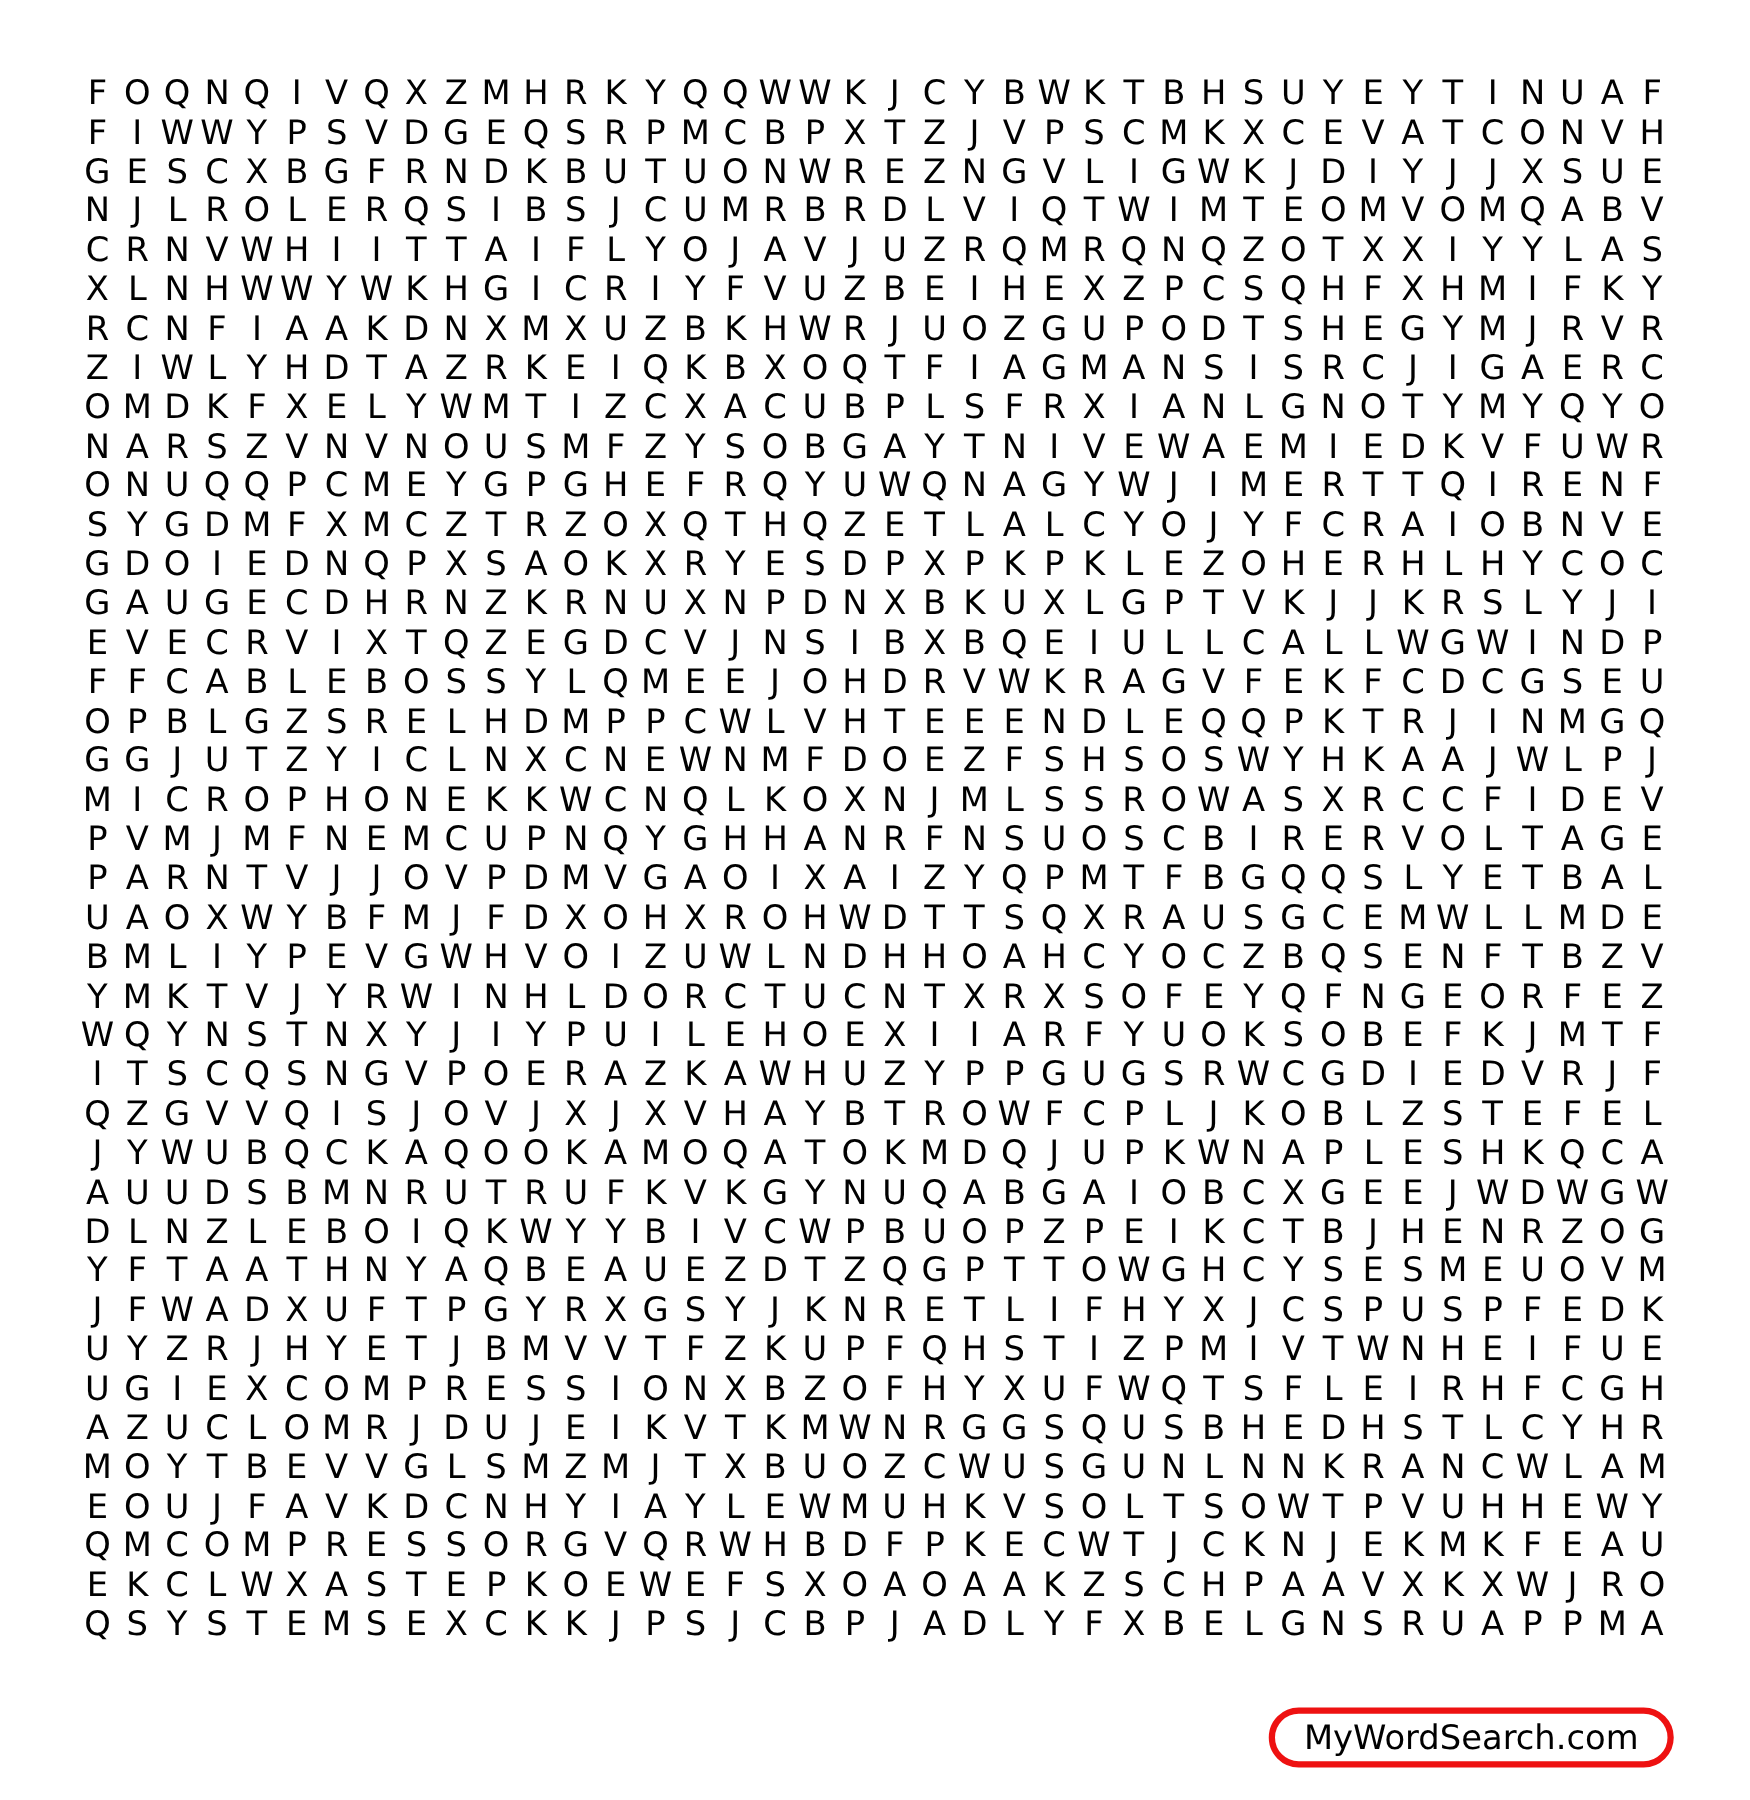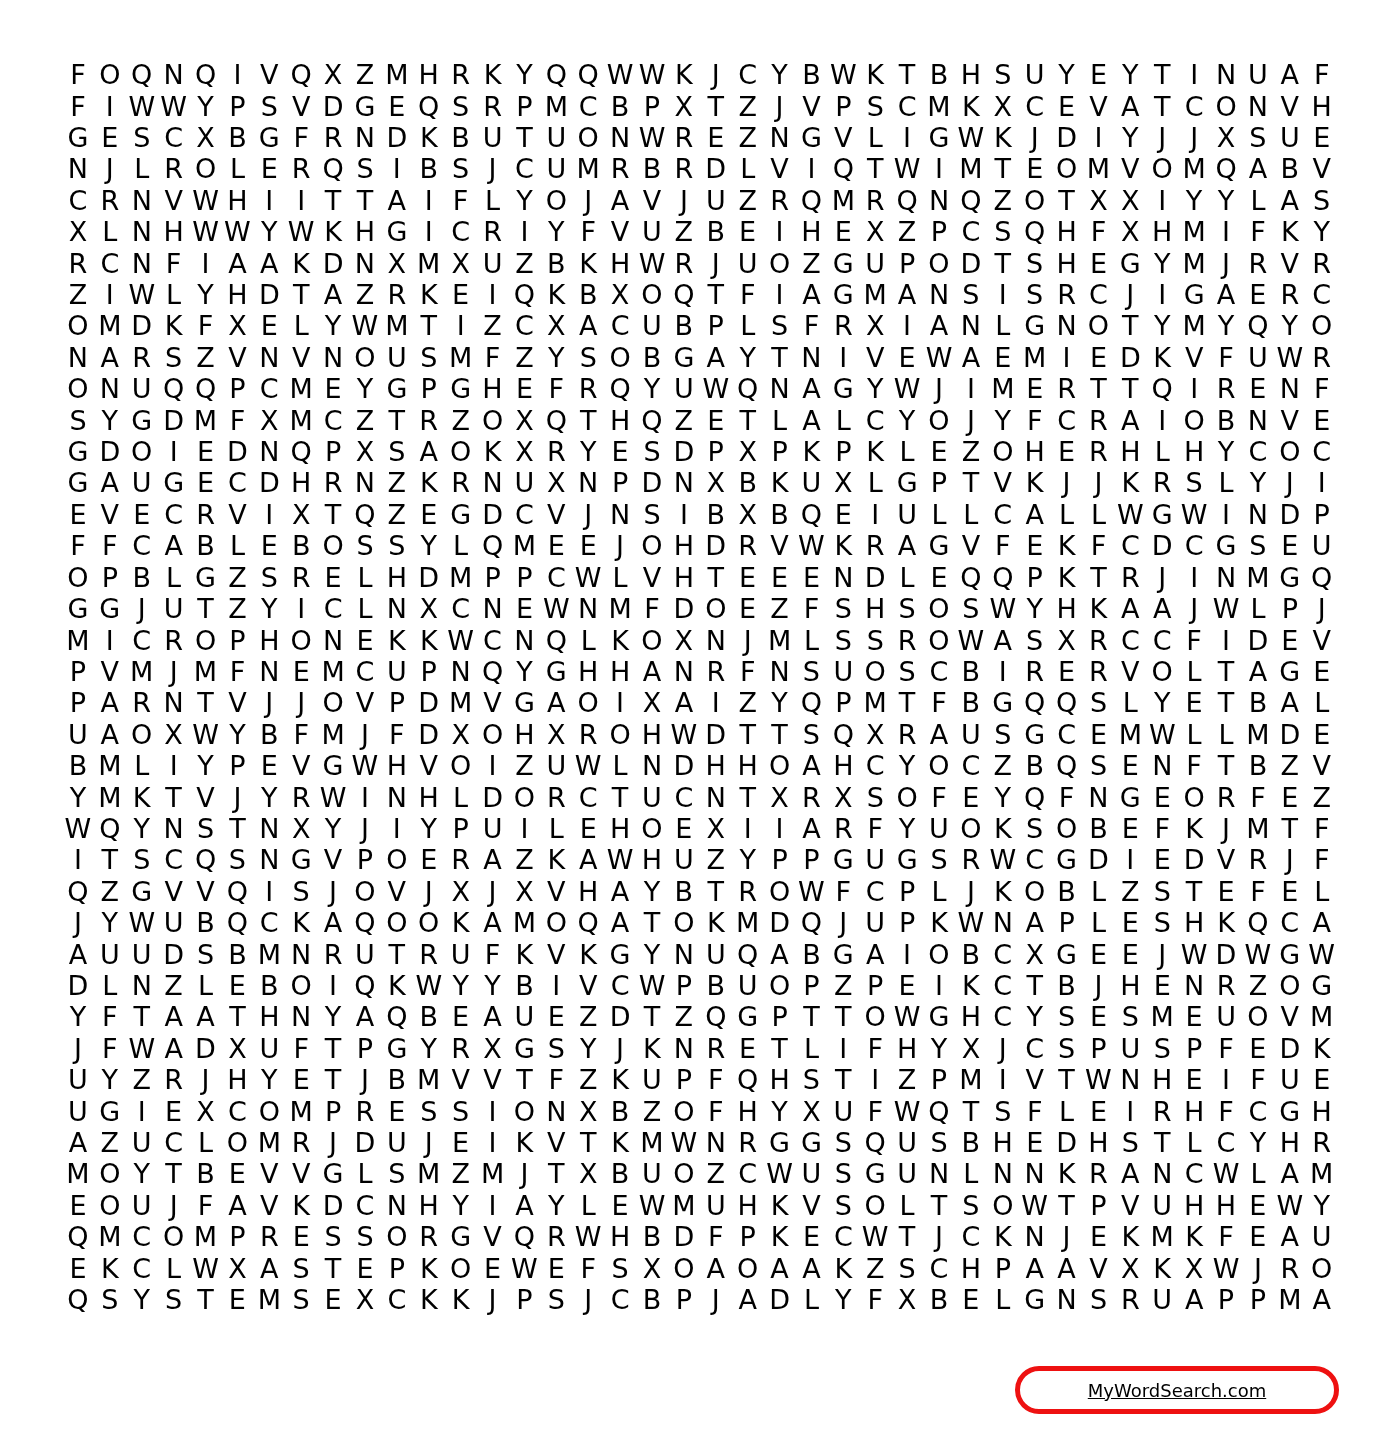--- a/index.html
+++ b/index.html
@@ -42,24 +42,23 @@
     height: 48px;
     border: 5px solid var(--logo-border, #ee1111);
     border-radius: 29px;
     box-sizing: border-box;
     display: flex;
     align-items: center;
     justify-content: center;
     background: var(--page-bg, #ffffff);
   }
   .logo-text {
-    font-size: 18px;
+    font-size: 27px;
     color: var(--letter-color, #000000);
     white-space: nowrap;
-    text-decoration: underline;
   }
 </style>
 </head>
 <body>
 
 <div class="grid" id="grid">
     <div class="grid-row">
       <span class="cell">F</span>
       <span class="cell">O</span>
       <span class="cell">Q</span>

